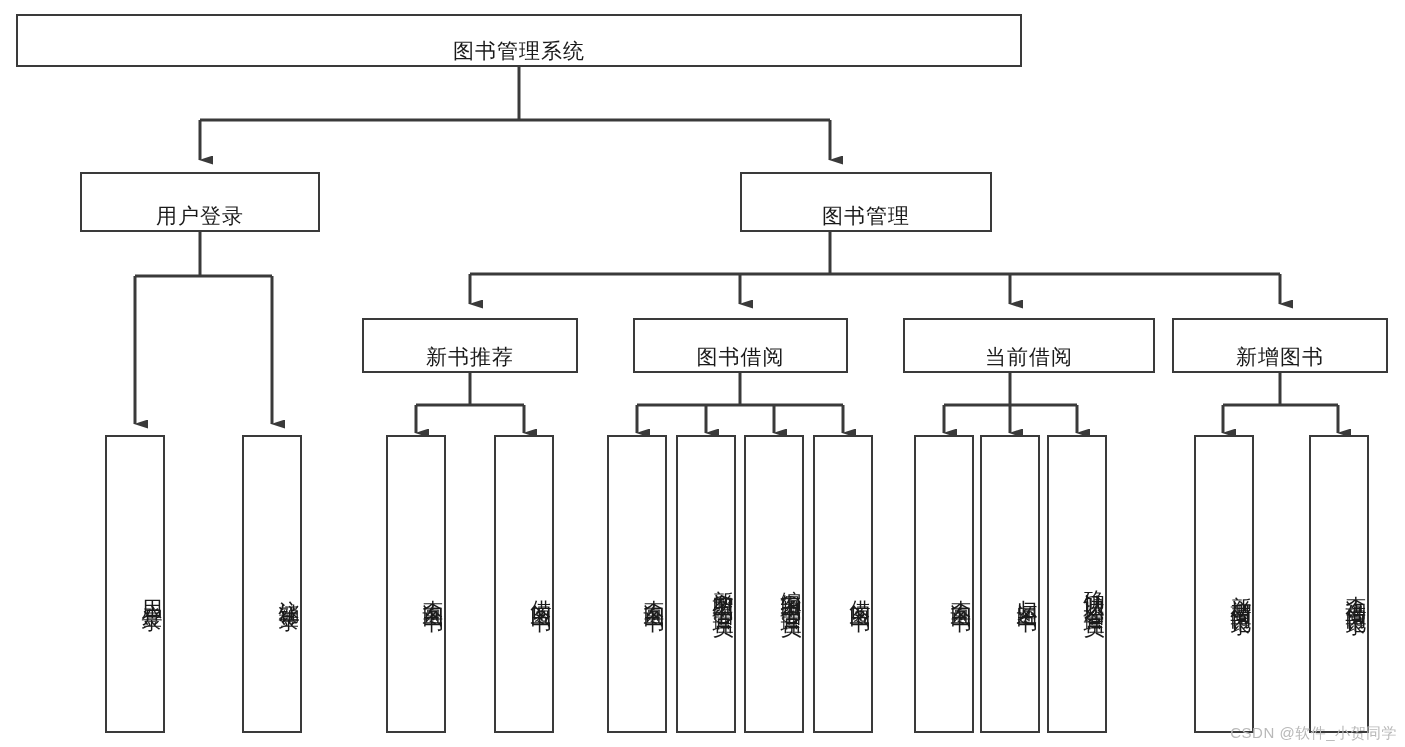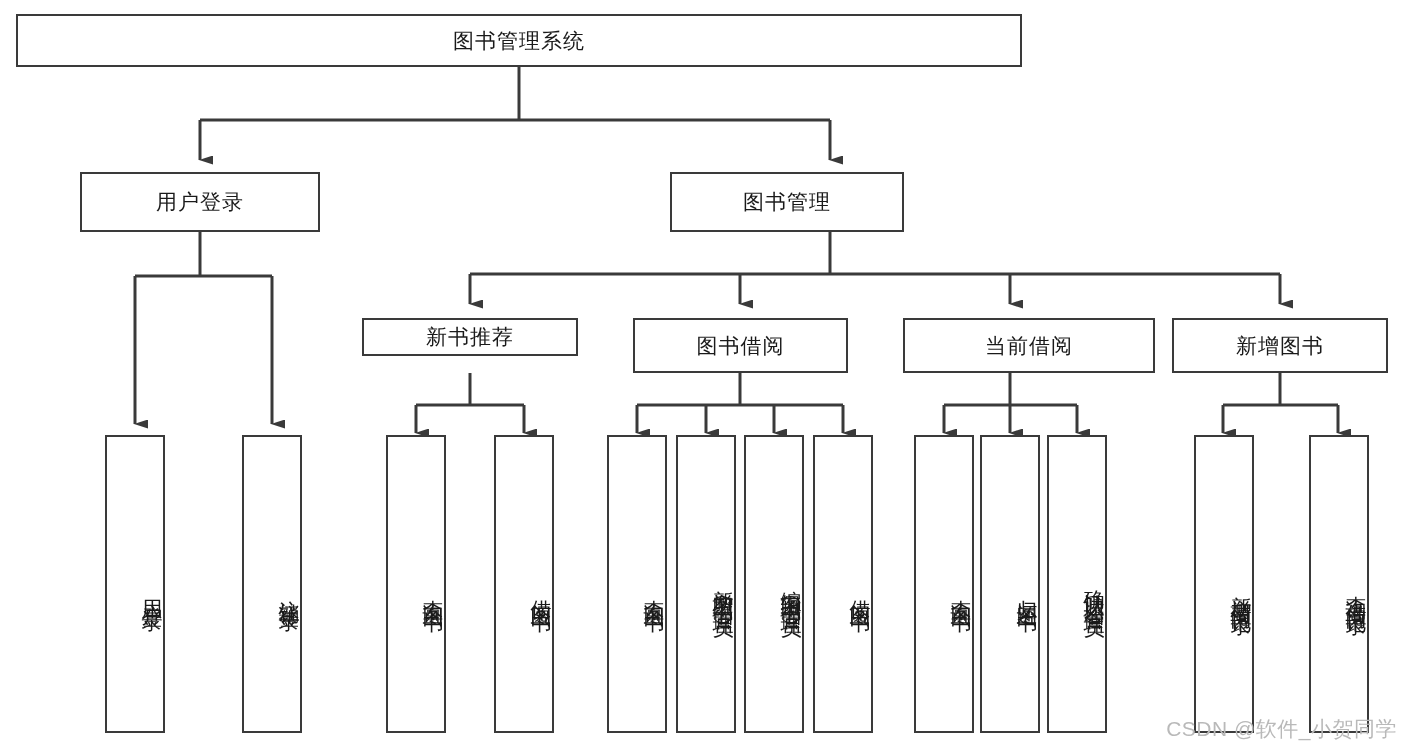--- a/index.html
+++ b/index.html
@@ -24,21 +24,21 @@
     width: 1405px;
     height: 747px;
     pointer-events: none;
   }
   .node {
     position: absolute;
     box-sizing: border-box;
     background: #ffffff;
     border: 2px solid #3a3a3a;
     display: flex;
-    align-items: center;
+    align-items: flex-end;
     justify-content: center;
     color: #1a1a1a;
   }
   .node.h {
     font-size: 21px;
     letter-spacing: 1px;
   }
   .node.v {
     writing-mode: vertical-rl;
     text-orientation: upright;
@@ -50,21 +50,21 @@
   }
   .node.v > span {
     writing-mode: vertical-rl;
     text-orientation: upright;
     line-height: 1.05;
   }
   .watermark {
     position: absolute;
     right: 8px;
     bottom: 4px;
-    font-size: 21px;
+    font-size: 15px;
     color: #b9b9b9;
     white-space: nowrap;
     letter-spacing: 0.5px;
   }
 </style>
 </head>
 <body>
 
 <div id="canvas">
 
@@ -118,25 +118,25 @@
     </g>
   </svg>
 
   <div class="node h" style="left:16px; top:14px; width:1006px; height:53px;">
     <span>图书管理系统</span>
   </div>
 
   <div class="node h" style="left:80px; top:172px; width:240px; height:60px;">
     <span>用户登录</span>
   </div>
-  <div class="node h" style="left:670px; top:172px; width:234px; height:60px;">
+  <div class="node h" style="left:740px; top:172px; width:252px; height:60px;">
     <span>图书管理</span>
   </div>
 
-  <div class="node h" style="left:362px; top:318px; width:216px; height:38px;">
+  <div class="node h" style="left:362px; top:318px; width:216px; height:55px;">
     <span>新书推荐</span>
   </div>
   <div class="node h" style="left:633px; top:318px; width:215px; height:55px;">
     <span>图书借阅</span>
   </div>
   <div class="node h" style="left:903px; top:318px; width:252px; height:55px;">
     <span>当前借阅</span>
   </div>
   <div class="node h" style="left:1172px; top:318px; width:216px; height:55px;">
     <span>新增图书</span>

